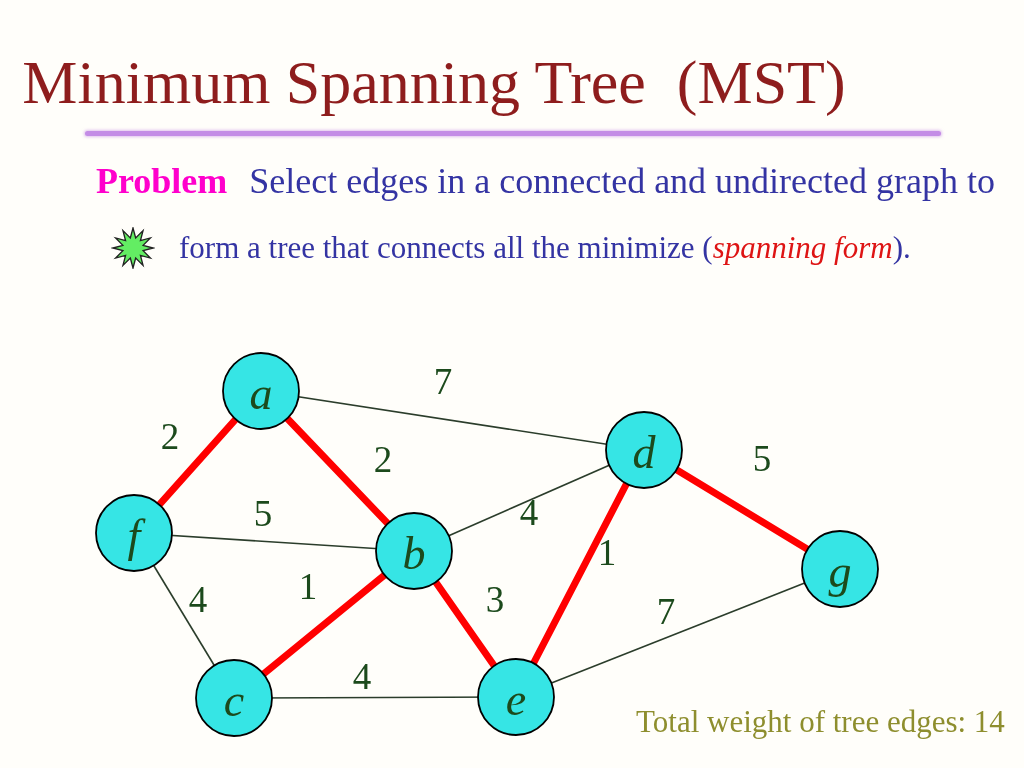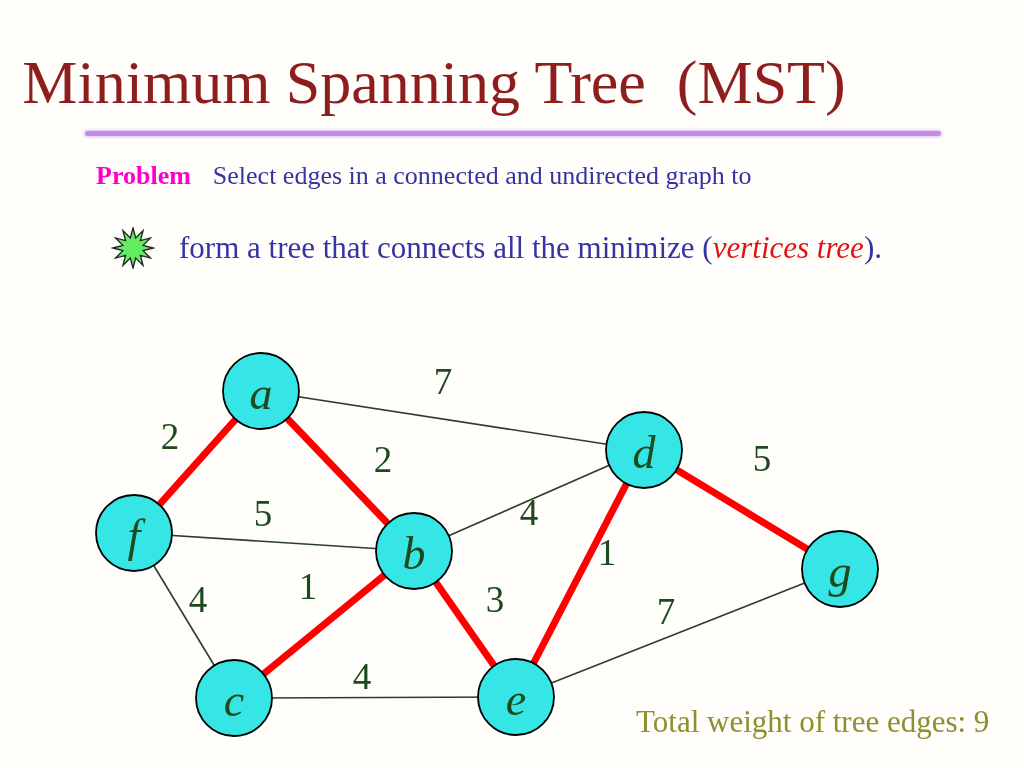--- a/index.html
+++ b/index.html
@@ -12,21 +12,21 @@
     position:absolute; top:50px; left:0; width:868px;
     text-align:center; font-size:62px; line-height:1.05;
     color:var(--title,#8e1d1d); white-space:pre;
   }
   .rule{
     position:absolute; left:85px; top:131px; width:856px; height:5px;
     background:var(--rule,#c48ce6); border-radius:3px;
     box-shadow:0 0 3px 1px rgba(196,140,230,.55);
   }
   .problem-line{
-    position:absolute; left:96px; top:162px; font-size:26px; line-height:1.1;
+    position:absolute; left:96px; top:162px; font-size:36px; line-height:1.1;
     white-space:nowrap;
   }
   .problem-label{ color:var(--problem-label,#ff00cc); font-weight:bold; margin-right:22px; }
   .problem-text{ color:var(--body-text,#3434a3); }
   .bullets{ position:absolute; left:111px; top:226px; }
   .bullet-row{ display:flex; align-items:center; margin-bottom:3px; height:43px; }
   .bullet-icon{ width:44px; height:42px; flex:0 0 44px; }
   .bullet-icon polygon{ fill:var(--bullet-icon-fill,#63ed63); stroke:var(--bullet-icon-stroke,#222222); stroke-width:1.4; }
   .bullet-text{ margin-left:24px; font-size:31px; color:var(--body-text,#3434a3); white-space:pre; }
   .bullet-em{ color:var(--emphasis,#de1414); font-style:italic; }
@@ -58,21 +58,21 @@
 
   <div class="problem-line">
     <span class="problem-label">Problem</span><span class="problem-text">Select edges in a connected and undirected graph to</span>
   </div>
 
   <div class="bullets">
     <div class="bullet-row">
       <svg class="bullet-icon" viewBox="0 0 44 44">
         <polygon points="43,22 32.6,24.8 40.2,32.5 29.8,29.8 32.5,40.2 24.8,32.6 22,43 19.2,32.6 11.5,40.2 14.2,29.8 3.8,32.5 11.4,24.8 1,22 11.4,19.2 3.8,11.5 14.2,14.2 11.5,3.8 19.2,11.4 22,1 24.8,11.4 32.5,3.8 29.8,14.2 40.2,11.5 32.6,19.2"></polygon>
       </svg>
-      <span class="bullet-text"><span>form a tree that connects all the minimize (</span><span class="bullet-em">vertices tree</span><span>).</span></span>
+      <span class="bullet-text"><span>form a tree that connects all the minimize (</span><span class="bullet-em">spanning form</span><span>).</span></span>
     </div>
   </div>
 
   <svg id="graph-svg" width="1024" height="768" viewBox="0 0 1024 768">
       <line x1="261" y1="391" x2="644" y2="450" class="edge-default"></line>
       <line x1="134" y1="533" x2="414" y2="551" class="edge-default"></line>
       <line x1="414" y1="551" x2="644" y2="450" class="edge-default"></line>
       <line x1="134" y1="533" x2="234" y2="698" class="edge-default"></line>
       <line x1="516" y1="697" x2="840" y2="569" class="edge-default"></line>
       <line x1="234" y1="698" x2="516" y2="697" class="edge-default"></line>
@@ -103,15 +103,15 @@
       <circle cx="644" cy="450" r="38" class="node-circle"></circle>
       <text x="644" y="452" class="node-label" dominant-baseline="central">d</text>
       <circle cx="516" cy="697" r="38" class="node-circle"></circle>
       <text x="516" y="699" class="node-label" dominant-baseline="central">e</text>
       <circle cx="134" cy="533" r="38" class="node-circle"></circle>
       <text x="134" y="535" class="node-label" dominant-baseline="central">f</text>
       <circle cx="840" cy="569" r="38" class="node-circle"></circle>
       <text x="840" y="571" class="node-label" dominant-baseline="central">g</text>
     </svg>
 
-  <div class="footer">Total weight of tree edges: 9</div>
+  <div class="footer">Total weight of tree edges: 14</div>
 
 </div>
 
 </body></html>

